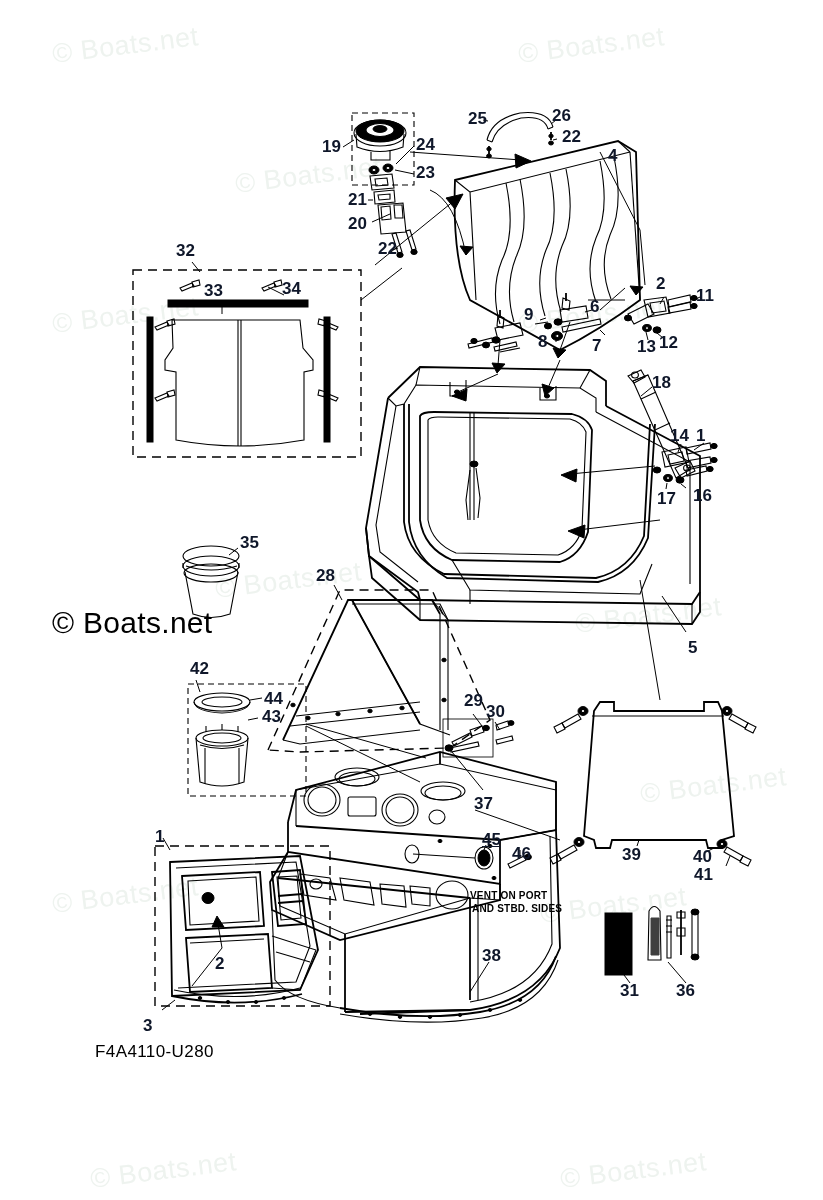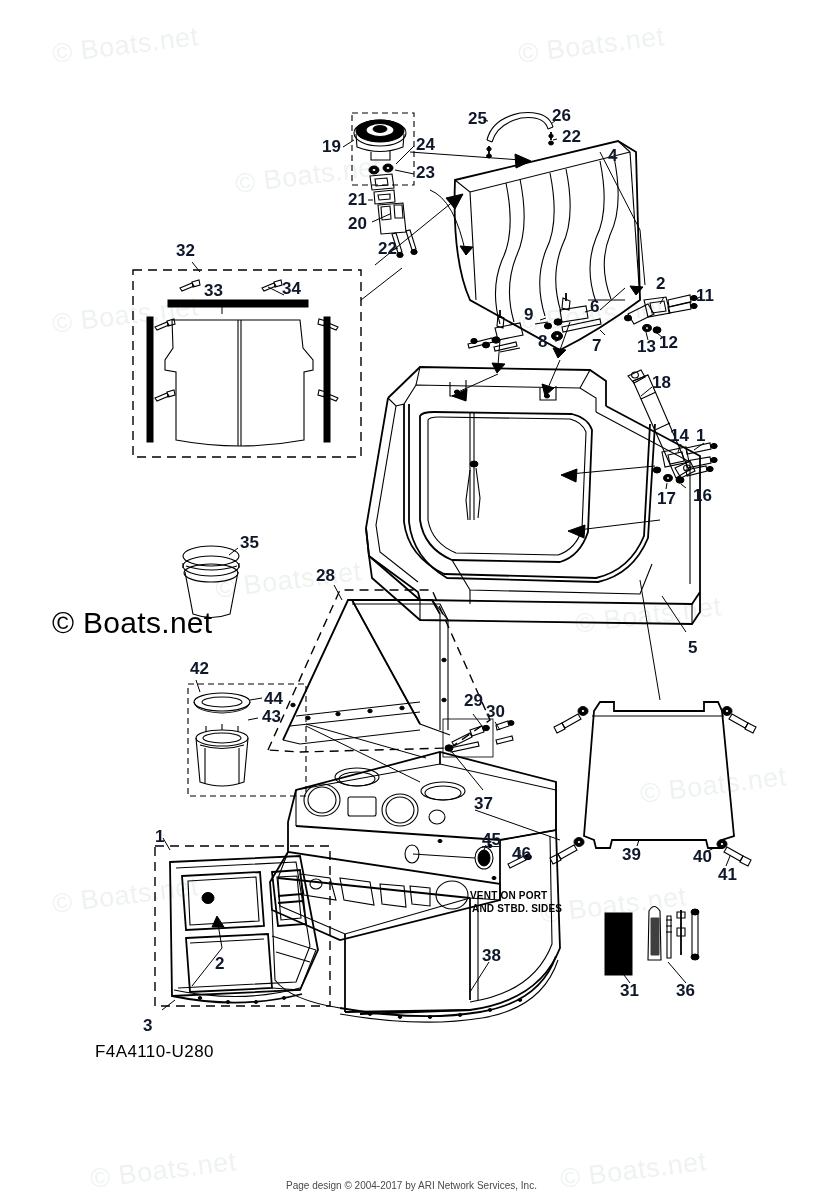--- a/index.html
+++ b/index.html
@@ -592,29 +592,28 @@
   <div class="num" style="left:620px;top:982px;">31</div>
   <div class="num" style="left:176px;top:242px;">32</div>
   <div class="num" style="left:204px;top:282px;">33</div>
   <div class="num" style="left:282px;top:280px;">34</div>
   <div class="num" style="left:240px;top:534px;">35</div>
   <div class="num" style="left:676px;top:982px;">36</div>
   <div class="num" style="left:474px;top:795px;">37</div>
   <div class="num" style="left:482px;top:947px;">38</div>
   <div class="num" style="left:622px;top:846px;">39</div>
   <div class="num" style="left:693px;top:848px;">40</div>
-  <div class="num" style="left:718px;top:866px;">41</div>
+  <div class="num" style="left:694px;top:866px;">41</div>
   <div class="num" style="left:190px;top:660px;">42</div>
   <div class="num" style="left:262px;top:708px;">43</div>
   <div class="num" style="left:264px;top:690px;">44</div>
   <div class="num" style="left:482px;top:831px;text-decoration:underline;">45</div>
   <div class="num" style="left:512px;top:845px;">46</div>
 
   <div class="note" style="left:470px;top:889px;">VENT ON PORT</div>
   <div class="note" style="left:460px;top:902px;padding-left:12px;">AND STBD. SIDES</div>
 
   <div class="logo" style="left:52px;top:606px;">© Boats.net</div>
 
   <div class="partno" style="left:95px;top:1042px;">F4A4110-U280</div>
 
-  <div class="pagedesign" style="top:1180px;">Page design © 2004-2017 by ARI Network Services, Inc.</div>
 
 </div>
 
 </body></html>

